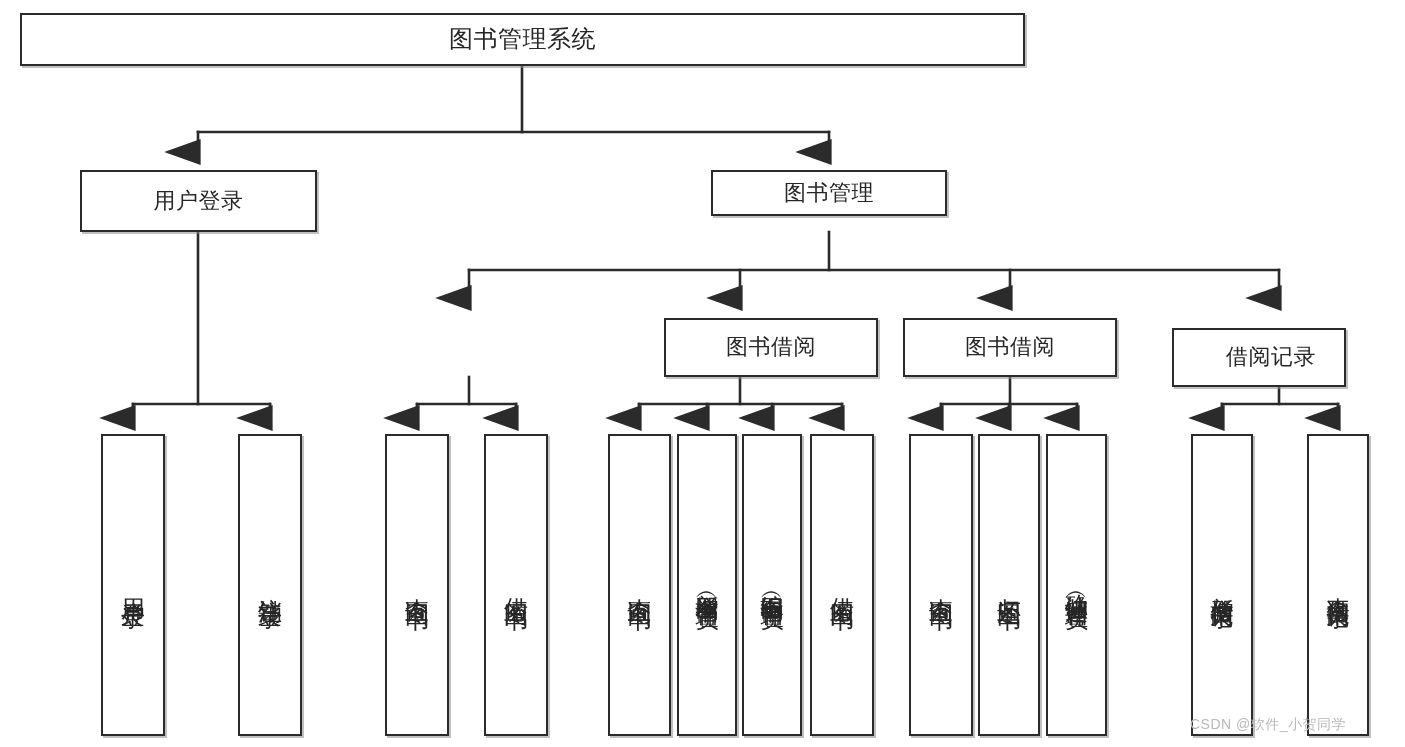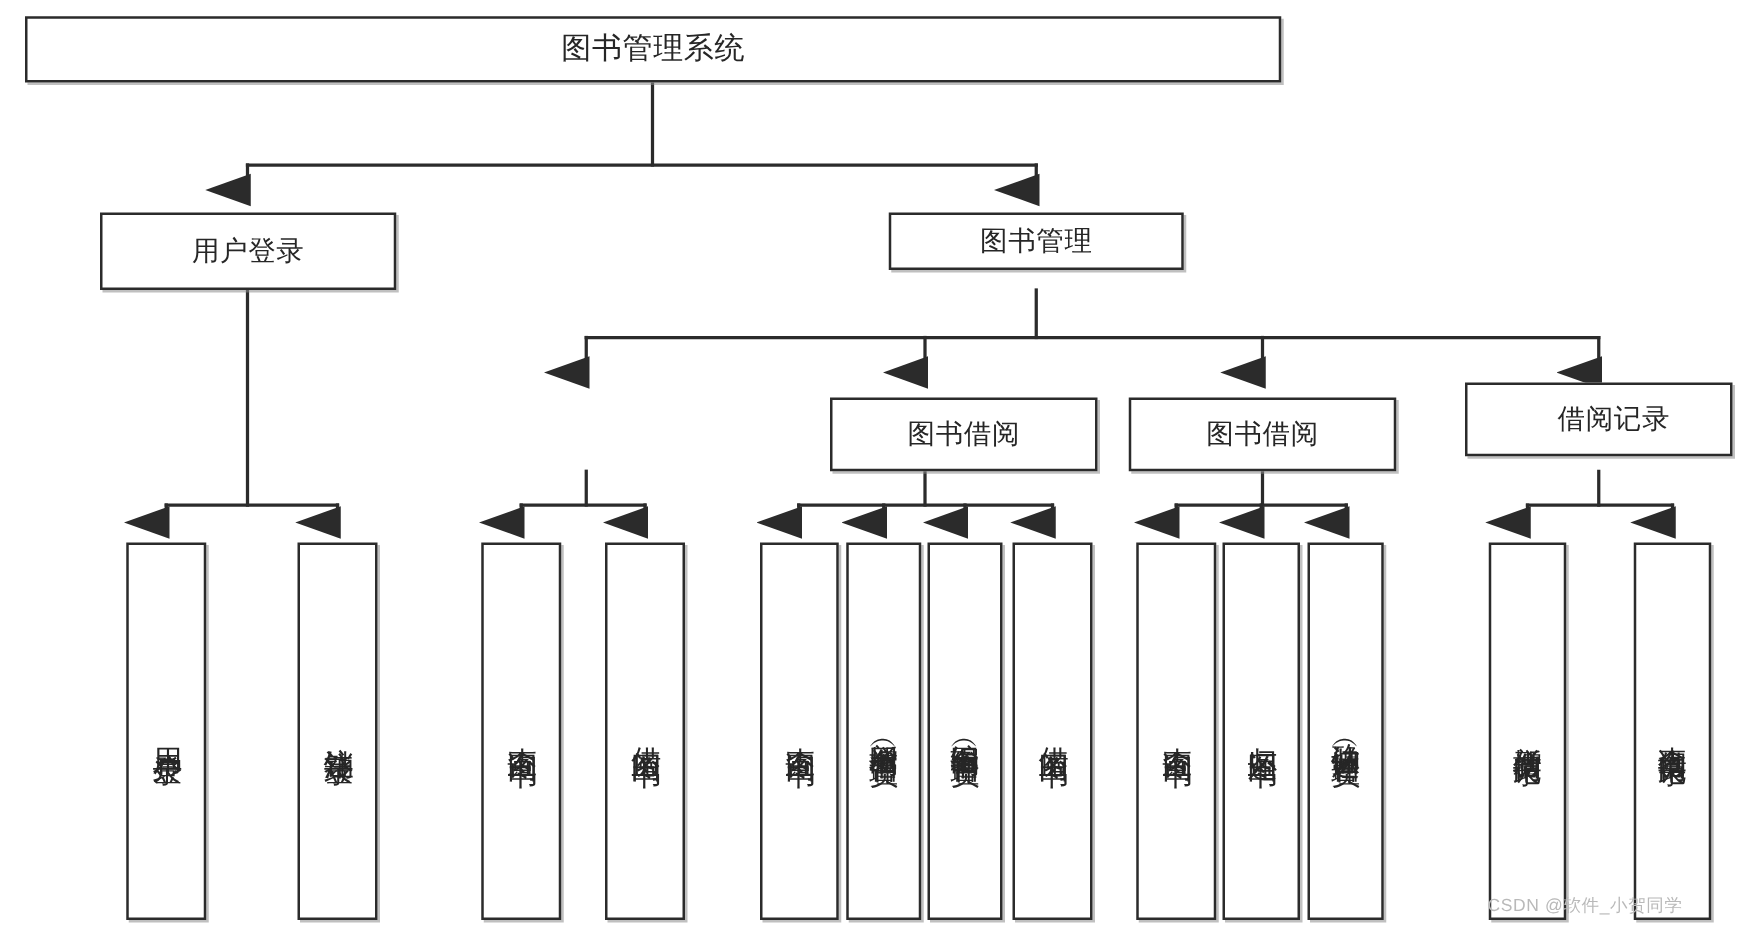--- a/index.html
+++ b/index.html
@@ -140,21 +140,21 @@
 
 
   <div class="node lvl2" style="left:664px;top:318px;width:214px;height:59px;">
     <span class="lbl">图书借阅</span>
   </div>
 
   <div class="node lvl2" style="left:903px;top:318px;width:214px;height:59px;">
     <span class="lbl">图书借阅</span>
   </div>
 
-  <div class="node lvl2" style="left:1172px;top:306px;width:214px;height:59px;padding-left:24px;">
+  <div class="node lvl2" style="left:1172px;top:328px;width:174px;height:59px;padding-left:24px;">
     <span class="lbl">借阅记录</span>
   </div>
 
   <div class="node leaf" style="left:101px;top:434px;width:64px;height:302px;">
     <span class="lbl">用户登录</span>
   </div>
   <div class="node leaf" style="left:238px;top:434px;width:64px;height:302px;">
     <span class="lbl">注销登录</span>
   </div>
 

